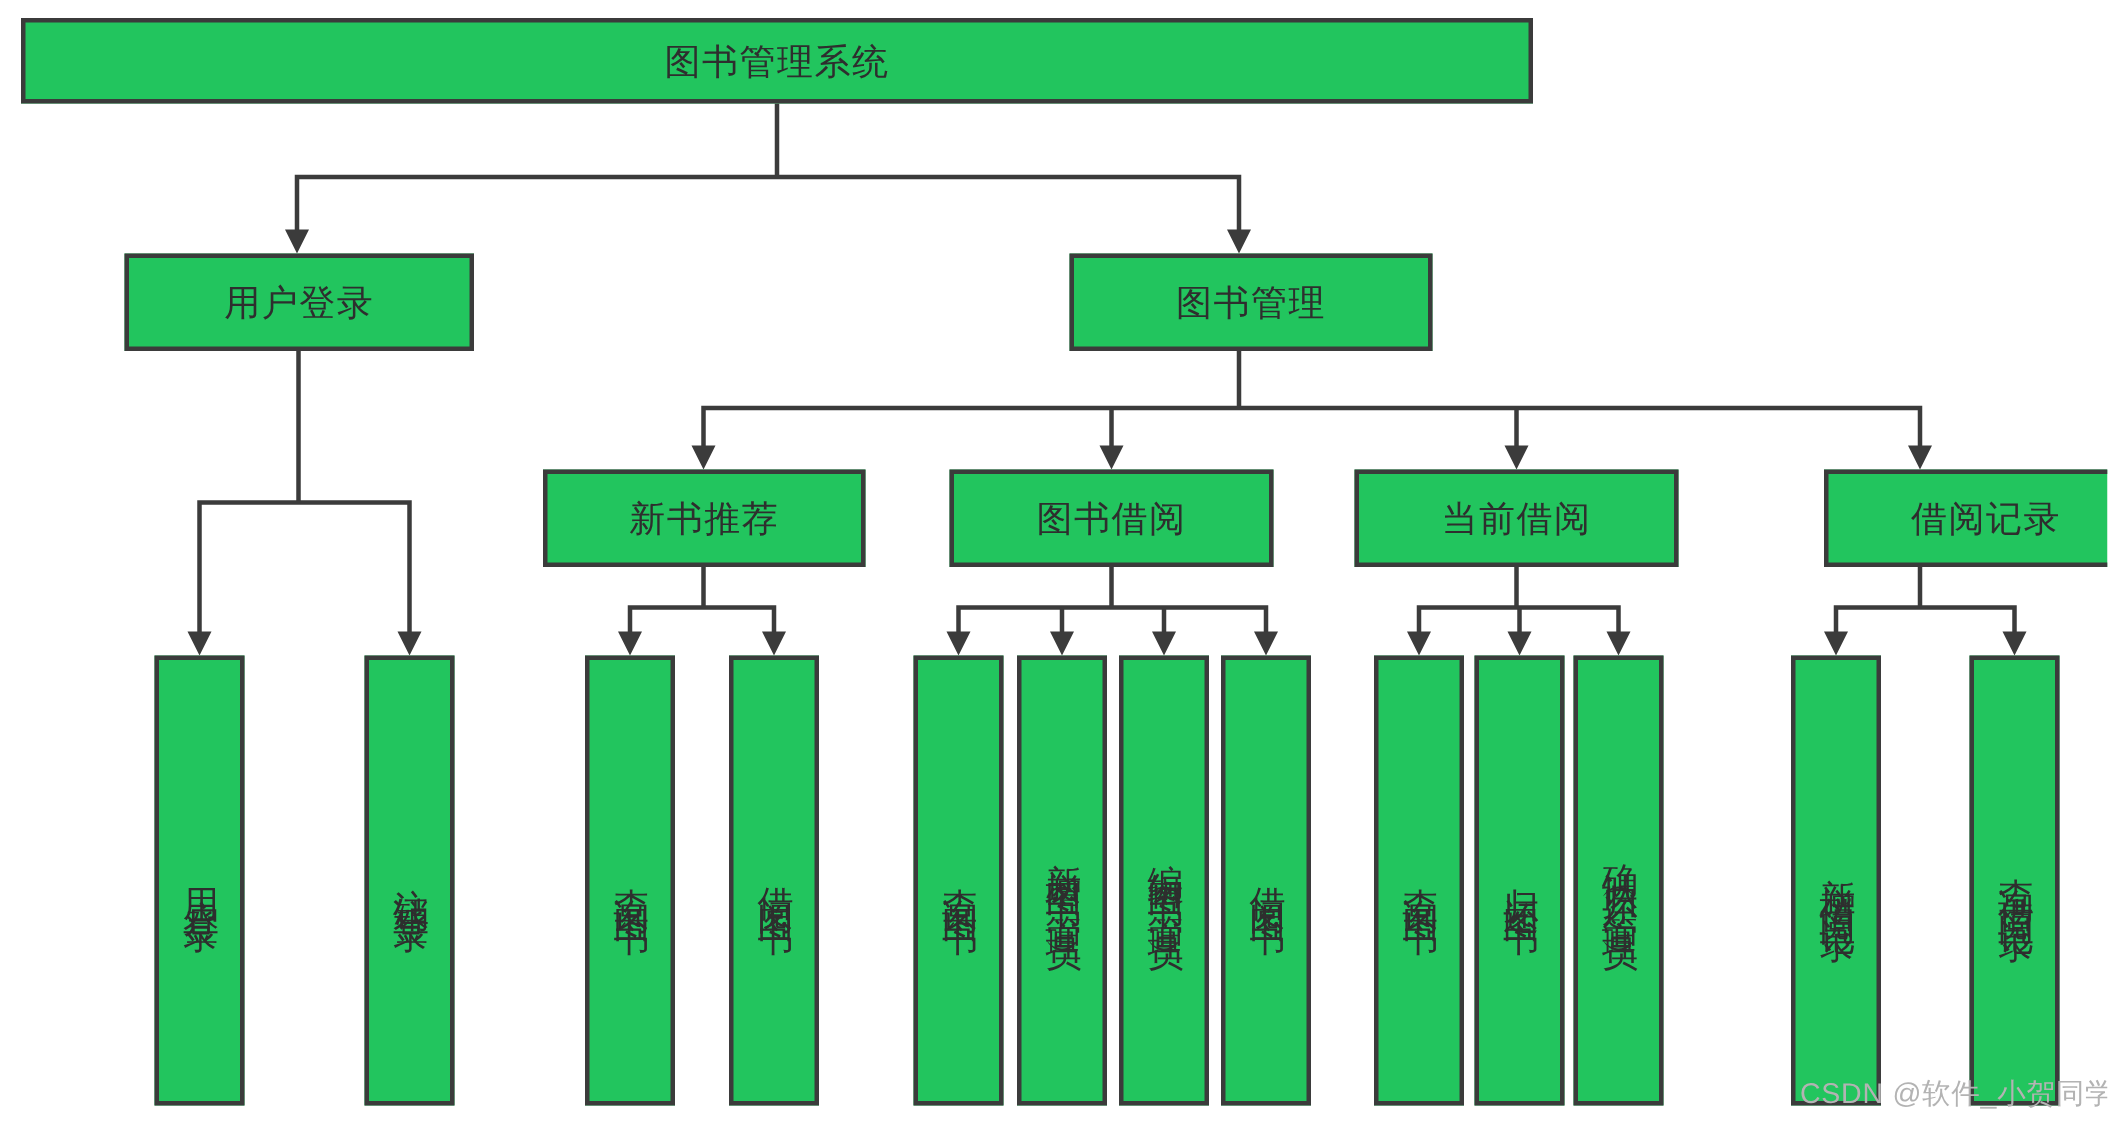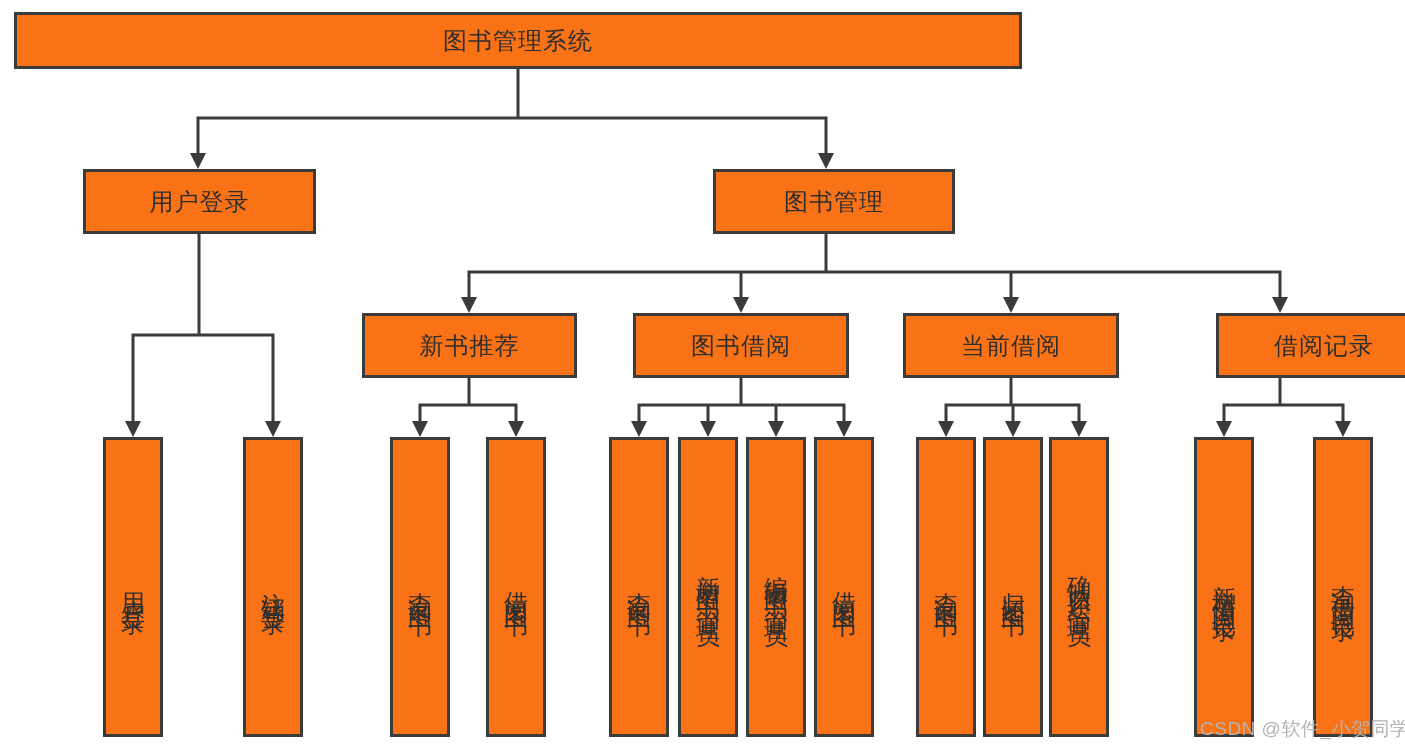--- a/index.html
+++ b/index.html
@@ -12,21 +12,21 @@
     overflow: hidden;
   }
   #connectors { position: absolute; left: 0; top: 0; width: 1405px; height: 747px; }
   #connectors path { fill: none; stroke: #3b3b3b; stroke-width: 3; }
   #connectors polygon { fill: #3b3b3b; stroke: none; }
 
   .node {
     position: absolute;
     box-sizing: border-box;
     border: 3px solid #3b3b3b;
-    background: #f97316;
+    background: #22c55e;
     display: flex;
     align-items: center;
     justify-content: center;
   }
   .htext {
     font-size: 24px;
     letter-spacing: 1px;
     color: #2e2e2e;
     white-space: nowrap;
   }

